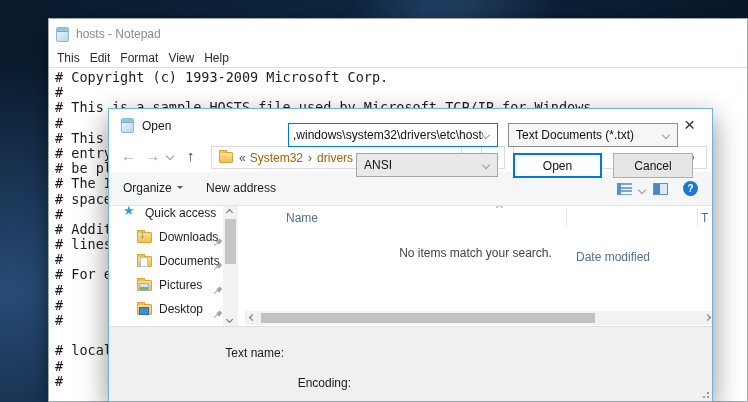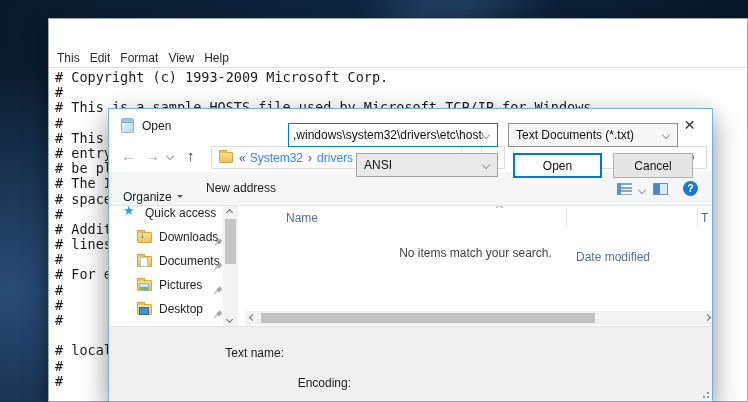--- a/index.html
+++ b/index.html
@@ -55,21 +55,21 @@
   .chev.right { transform:rotate(-45deg); }
   .chev.gray { border-color:#9a9a9a; }
   .addr-box { position:absolute; left:102px; top:4px; width:250px; height:23px; background:#fff; border:1px solid #dcdcdc; border-right:none; display:flex; align-items:center; }
   .addr-chevbox { position:absolute; left:352px; top:4px; width:20px; height:23px; border:1px solid #dcdcdc; border-right:none; display:flex; align-items:center; justify-content:center; background:#fff; }
   .addr-refresh { position:absolute; left:372px; top:4px; width:24px; height:23px; border:1px solid #dcdcdc; display:flex; align-items:center; justify-content:center; background:#fff; }
   .icon-refresh { width:9px; height:9px; border:1.5px solid #3c3c3c; border-radius:50%; border-top-color:transparent; position:relative; transform:rotate(-30deg); }
   .icon-refresh::after { content:''; position:absolute; top:-3px; right:-1px; border:3px solid transparent; border-bottom-color:#3c3c3c; transform:rotate(18deg); }
   .icon-folder-sm { width:14px; height:11px; margin:0 6px 0 7px; position:relative; flex:0 0 auto;
     background:linear-gradient(#fbe088,#edc155); border:1px solid #d8a33a; border-radius:1px; }
   .icon-folder-sm::before { content:''; position:absolute; top:-3px; left:-1px; width:6px; height:2px; background:#ecc157; border:1px solid #d8a33a; border-bottom:none; }
-  .crumb { color:#3b82f6; padding:0 2px; }
+  .crumb { color:#a16207; padding:0 2px; }
   .crumb-sep { color:#555; padding:0 3px; font-size:12px; }
   .crumb-overflow { color:#555; padding-right:2px; }
   .search-box { position:absolute; left:404px; top:4px; width:194px; height:23px; background:#fff; border:1px solid #dcdcdc; display:flex; align-items:center; }
   .search-box input { border:none; outline:none; background:transparent; font-family:"Liberation Sans",sans-serif; font-size:12px; color:#222; flex:1; padding-left:8px; }
   .search-box input::placeholder { color:#767676; }
   .icon-search { width:7px; height:7px; border:1.5px solid #4f4f4f; border-radius:50%; position:relative; margin-right:12px; flex:0 0 auto; }
   .icon-search::after { content:''; position:absolute; left:-4px; top:6px; width:5px; height:1.5px; background:#4f4f4f; transform:rotate(45deg); }
 
   
   .toolbar { position:absolute; left:0; top:63px; right:0; height:34px; background:#f5f6f7; border-bottom:1px solid #e3e4e5; }
@@ -126,20 +126,24 @@
   .btn-open { left:404px; width:89px; background:#fdfdfd; border:2px solid #0078d7; }
   .btn-cancel { left:504px; width:80px; background:#e6e6e6; border:1px solid #aeaeae; }
   .grip { position:absolute; right:3px; bottom:3px; width:2px; height:2px; background:#9b9b9b; box-shadow:0 -4px #9b9b9b, -4px 0 #9b9b9b; }
 </style>
 </head>
 <body>
 
 <div class="desktop"></div>
 
 <div class="notepad">
+  <div class="np-titlebar">
+    <span class="icon-notepad"></span>
+    <span class="np-title">hosts - Notepad</span>
+  </div>
   <div class="np-menubar">
     <span class="np-menu">This</span>
       <span class="np-menu">Edit</span>
       <span class="np-menu">Format</span>
       <span class="np-menu">View</span>
       <span class="np-menu">Help</span>
   </div>
   <div class="np-text">
     <div class="np-line"># Copyright (c) 1993-2009 Microsoft Corp.</div>
       <div class="np-line">#</div>
@@ -197,21 +201,21 @@
         <span class="icon-refresh"></span>
       </div>
 
     <div class="search-box">
       <input type="text" placeholder="Search etc" style="">
       <span class="icon-search"></span>
     </div>
   </div>
 
   <div class="toolbar">
-    <span class="tb-btn" style="left:14px;margin-top:9px;"><span>Organize</span><span class="caret-sm"></span></span>
+    <span class="tb-btn" style="left:14px;"><span>Organize</span><span class="caret-sm"></span></span>
     <span class="tb-btn" style="left:97px;">New address</span>
     <span class="icon-viewlist"></span>
     <span class="icon-viewcaret chev down gray"></span>
     <span class="icon-previewpane"></span>
     <span class="icon-help">?</span>
   </div>
 
   <div class="content">
     <div class="sidebar">
 

